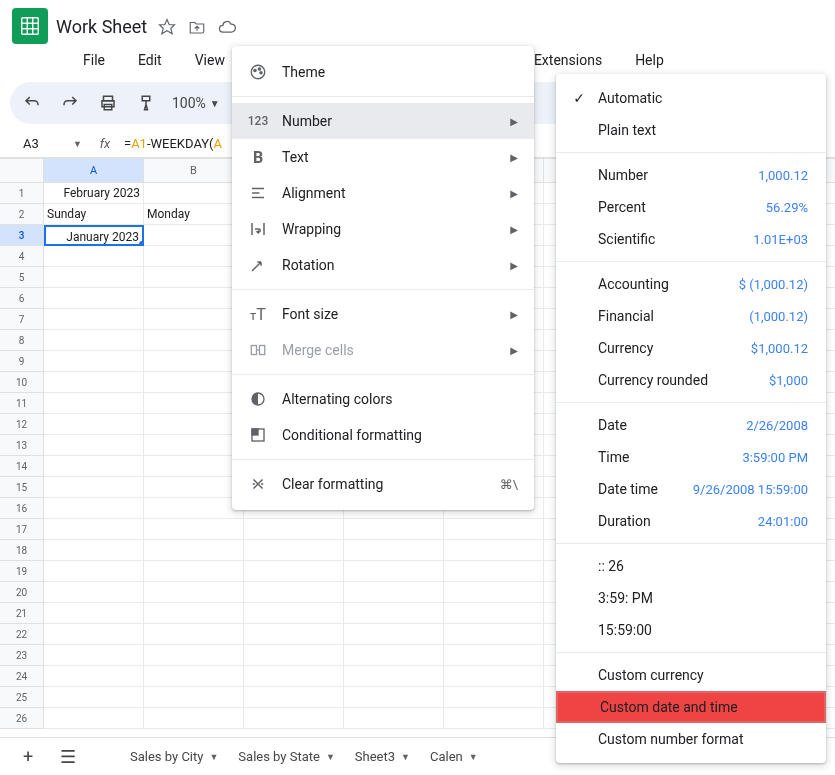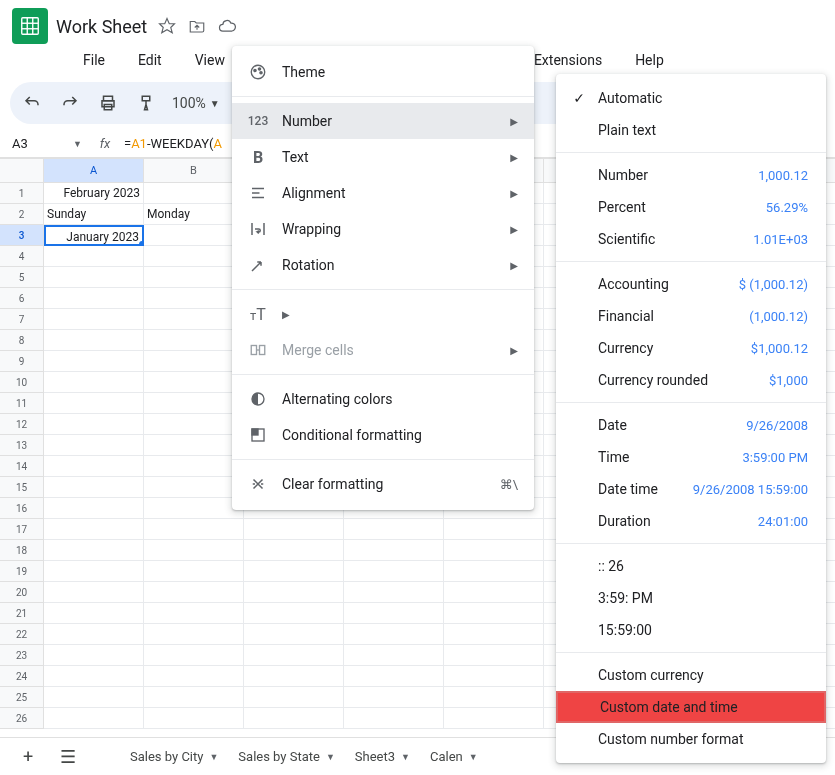--- a/index.html
+++ b/index.html
@@ -79,21 +79,21 @@
     
     .formula-bar {
       display: flex;
       align-items: center;
       border-bottom: 1px solid #e0e0e0;
       height: 28px;
       margin-top: 6px;
     }
     .cell-ref {
       width: 90px;
-      padding-left: 12px;
+      padding-left: 23px;
       font-size: 13px;
       display: flex;
       align-items: center;
       justify-content: space-between;
       padding-right: 8px;
     }
     .fx {
       width: 30px;
       text-align: center;
       color: #5f6368;
@@ -298,21 +298,21 @@
   <div class="doc-icon">
     <svg viewBox="0 0 24 24" fill="#fff">
         <rect x="3" y="3" width="18" height="18" rx="1" fill="none" stroke="#fff" stroke-width="1.5"></rect>
         <line x1="3" y1="9" x2="21" y2="9" stroke="#fff" stroke-width="1.5"></line>
         <line x1="3" y1="15" x2="21" y2="15" stroke="#fff" stroke-width="1.5"></line>
         <line x1="9" y1="3" x2="9" y2="21" stroke="#fff" stroke-width="1.5"></line>
         <line x1="15" y1="3" x2="15" y2="21" stroke="#fff" stroke-width="1.5"></line>
       </svg>
   </div>
   <div style="display:flex; flex-direction:column;">
-    <div style="display:flex; align-items:center; gap:10px;">
+    <div style="display:flex; align-items:flex-end; gap:10px;">
       <span class="doc-title">Work Sheet</span>
       <span class="title-icon">
         <svg viewBox="0 0 24 24" width="18" height="18" fill="none" stroke="#5f6368" stroke-width="1.5">
             <polygon points="12,2 15,9 22,9 17,14 19,21 12,17 5,21 7,14 2,9 9,9"></polygon>
           </svg>
       </span>
       <span class="title-icon">
         <svg viewBox="0 0 24 24" width="18" height="18" fill="none" stroke="#5f6368" stroke-width="1.5">
             <path d="M3 6h6l2 2h10v10a2 2 0 01-2 2H3z"></path>
             <path d="M12 11v6M9 14l3-3 3 3"></path>
@@ -745,20 +745,21 @@
         </svg>
       </span>
       <span class="dd-label">Rotation</span>
       <span class="dd-arrow">▶</span>
     </div>
     <div class="dd-divider"></div>
     <div class="dd-item">
       <span class="dd-icon">
         <span style="font-size:13px;color:#5f6368;">т<span style="font-size:16px;">T</span></span>
       </span>
+      <span class="dd-label">Font size</span>
       <span class="dd-arrow">▶</span>
     </div>
     <div class="dd-item disabled">
       <span class="dd-icon">
         <svg width="18" height="18" viewBox="0 0 24 24" fill="none" stroke="#9aa0a6" stroke-width="1.8">
           <rect x="3" y="6" width="7" height="12"></rect>
           <rect x="14" y="6" width="7" height="12"></rect>
           <path d="M10 12h4"></path>
         </svg>
       </span>
@@ -839,21 +840,21 @@
     </div>
     <div class="num-item">
       <span class="num-check"></span>
       <span class="num-label">Currency rounded</span>
       <span class="num-example">$1,000</span>
     </div>
     <div class="dd-divider"></div>
     <div class="num-item">
       <span class="num-check"></span>
       <span class="num-label">Date</span>
-      <span class="num-example">9/26/2008</span>
+      <span class="num-example">2/26/2008</span>
     </div>
     <div class="num-item">
       <span class="num-check"></span>
       <span class="num-label">Time</span>
       <span class="num-example">3:59:00 PM</span>
     </div>
     <div class="num-item">
       <span class="num-check"></span>
       <span class="num-label">Date time</span>
       <span class="num-example">9/26/2008 15:59:00</span>

